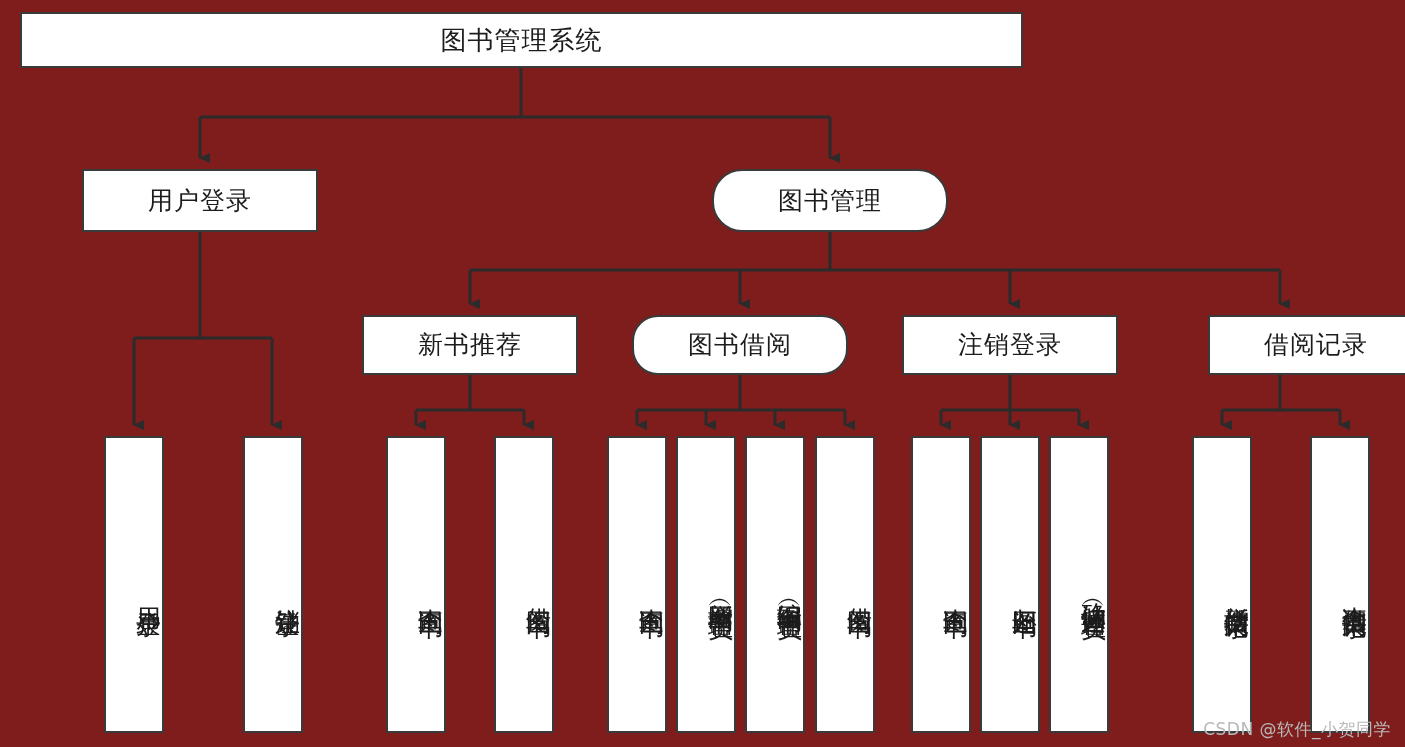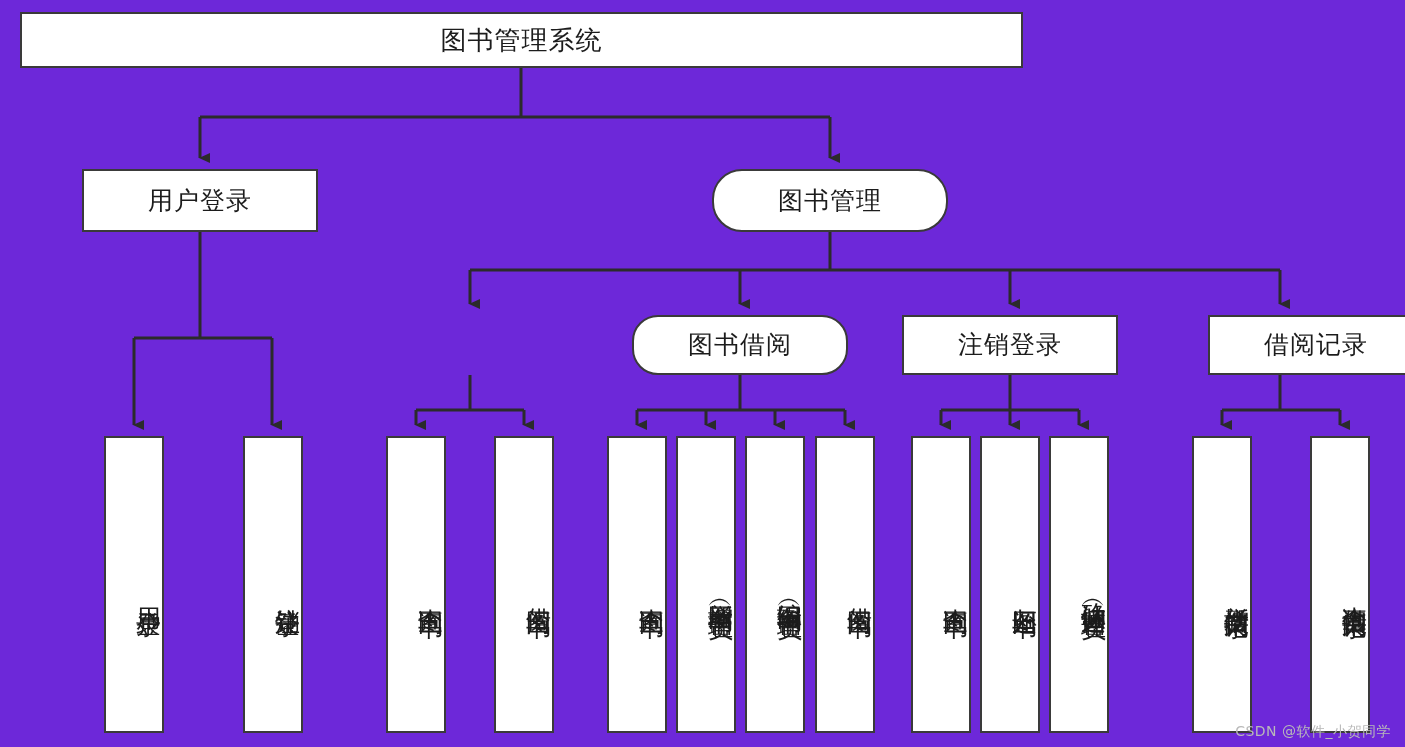--- a/index.html
+++ b/index.html
@@ -7,21 +7,21 @@
     padding: 0;
     background: #ffffff;
   }
   body {
     font-family: "DejaVu Sans", "Liberation Sans", sans-serif;
   }
   #canvas {
     position: relative;
     width: 1405px;
     height: 747px;
-    background: #6d28d9;
+    background: #7f1d1d;
     overflow: hidden;
   }
   .node {
     position: absolute;
     box-sizing: border-box;
     border: 2px solid #3a3a3a;
     background: #ffffff;
     display: flex;
     align-items: center;
     justify-content: center;
@@ -55,21 +55,21 @@
     left: 0;
     top: 0;
     width: 1405px;
     height: 747px;
     pointer-events: none;
   }
   #watermark {
     position: absolute;
     right: 14px;
     bottom: 6px;
-    font-size: 14px;
+    font-size: 17px;
     color: #b9b9b9;
     letter-spacing: 0.5px;
     white-space: nowrap;
     margin-left: 43px;
   }
 </style>
 </head>
 <body>
 
 <div id="canvas">
@@ -122,20 +122,21 @@
       <path d="M1222,410 L1222,425" marker-end="url(#arrow)"></path>
       <path d="M1340,410 L1340,425" marker-end="url(#arrow)"></path>
     </g>
   </svg>
 
   <div class="node h" id="title-node" style="left:20px; top:12px; width:1003px; height:56px;">图书管理系统</div>
 
   <div class="node h" style="left:82px; top:169px; width:236px; height:63px;">用户登录</div>
   <div class="node h" style="left:712px; top:169px; width:236px; height:63px;border-radius:30px;">图书管理</div>
 
+  <div class="node h" style="left:362px; top:315px; width:216px; height:60px;">新书推荐</div>
   <div class="node h" style="left:632px; top:315px; width:216px; height:60px;border-radius:26px;">图书借阅</div>
   <div class="node h" style="left:902px; top:315px; width:216px; height:60px;">注销登录</div>
   <div class="node h" style="left:1208px; top:315px; width:216px; height:60px;">借阅记录</div>
 
   <div class="node v" style="left:104px; top:436px; width:60px; height:297px;">
     <span class="vtext">用户登录</span>
   </div>
   <div class="node v" style="left:243px; top:436px; width:60px; height:297px;">
     <span class="vtext">注销登录</span>
   </div>

